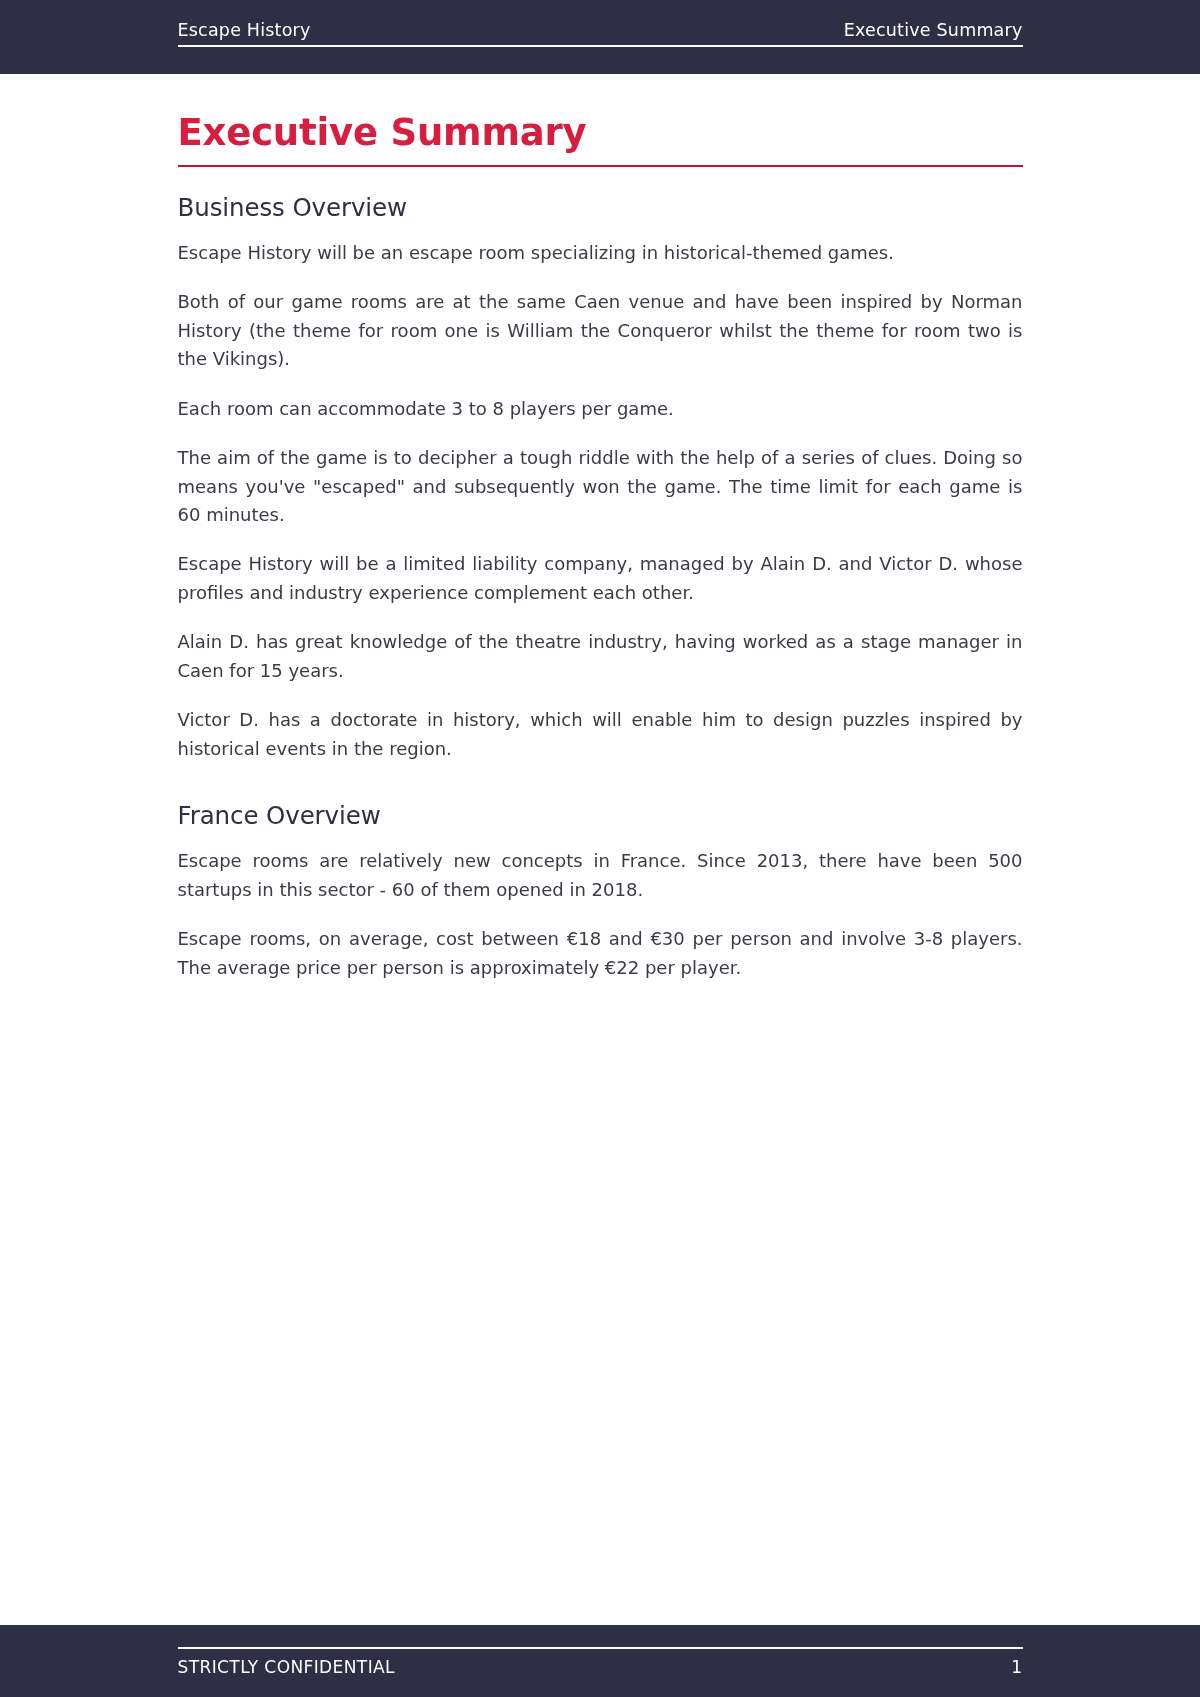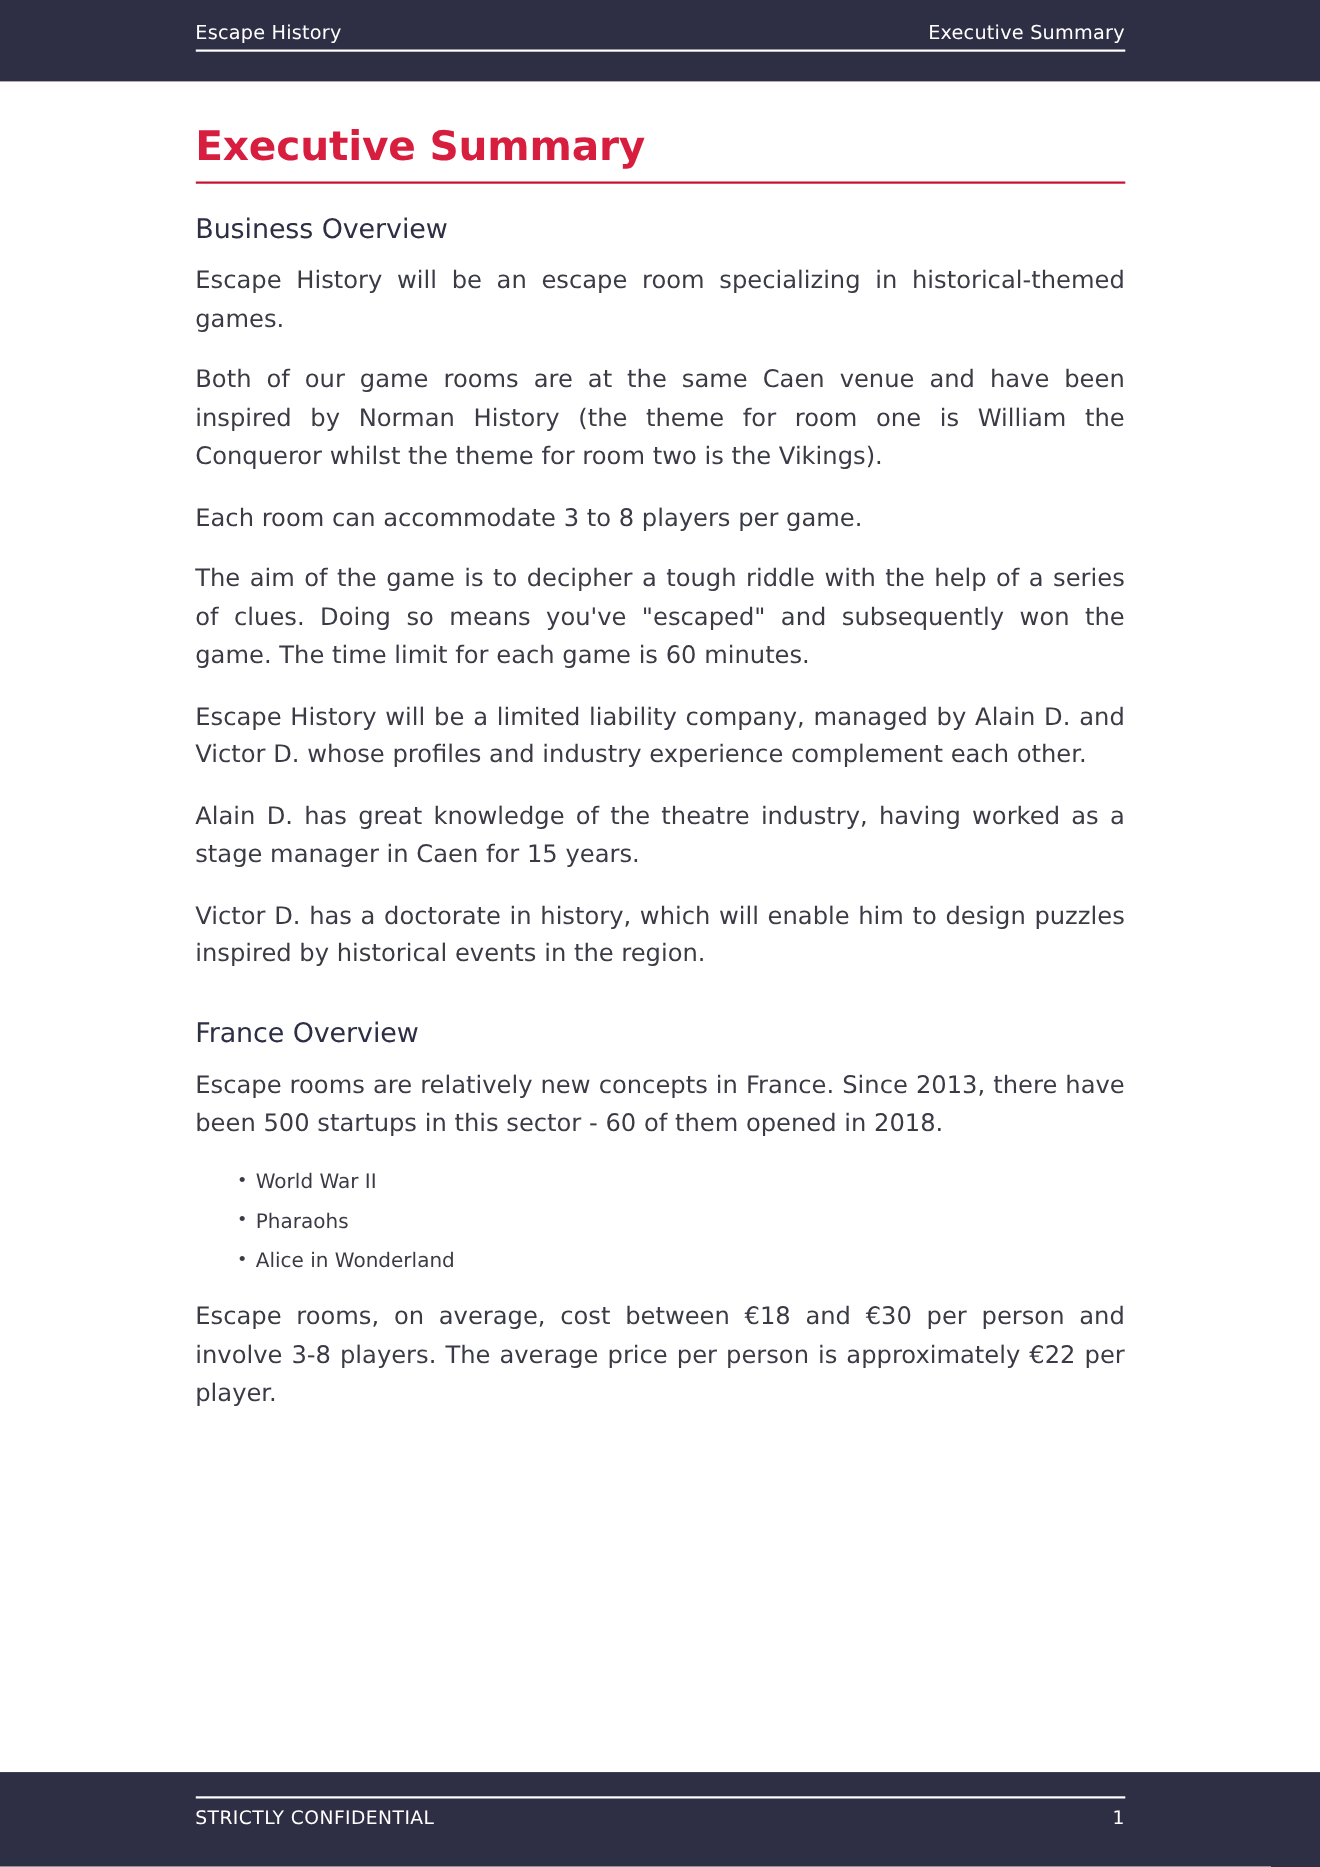--- a/index.html
+++ b/index.html
@@ -77,21 +77,21 @@
     color: #2e2e45;
     letter-spacing: -0.1px;
     line-height: 1.2;
   }
   h2.section-heading.spaced-top {
     margin-top: 38px;
   }
 
   p.body-text {
     margin: 0 0 21px 0;
-    font-size: 22px;
+    font-size: 18px;
     line-height: 1.58;
     color: #3b3b46;
     text-align: justify;
   }
   p.body-text:last-child {
     margin-bottom: 0;
   }
 
   ul.theme-list {
     margin: 2px 0 20px 0;
@@ -111,21 +111,21 @@
     position: absolute;
     left: 0;
     top: -1px;
     color: #3b3b46;
     font-size: 16px;
   }
 
   
   .page-footer {
     flex: 0 0 auto;
-    height: 86px;
+    height: 72px;
     background: #2e2e45;
     display: flex;
     align-items: flex-start;
     justify-content: center;
   }
   .footer-inner {
     width: 845px;
     margin-top: 22px;
     display: flex;
     align-items: baseline;
@@ -164,25 +164,20 @@
       <p class="body-text">Each room can accommodate 3 to 8 players per game.</p>
       <p class="body-text">The aim of the game is to decipher a tough riddle with the help of a series of clues. Doing so means you've "escaped" and subsequently won the game. The time limit for each game is 60 minutes.</p>
       <p class="body-text">Escape History will be a limited liability company, managed by Alain D. and Victor D. whose profiles and industry experience complement each other.</p>
       <p class="body-text">Alain D. has great knowledge of the theatre industry, having worked as a stage manager in Caen for 15 years.</p>
       <p class="body-text">Victor D. has a doctorate in history, which will enable him to design puzzles inspired by historical events in the region.</p>
 
       <h2 class="section-heading spaced-top">France Overview</h2>
 
       <p class="body-text">Escape rooms are relatively new concepts in France. Since 2013, there have been 500 startups in this sector - 60 of them opened in 2018.</p>
 
-      <ul class="theme-list">
-        <li>World War II</li>
-        <li>Pharaohs</li>
-        <li>Alice in Wonderland</li>
-      </ul>
 
       <p class="body-text">Escape rooms, on average, cost between €18 and €30 per person and involve 3-8 players. The average price per person is approximately €22 per player.</p>
 
     </div>
   </div>
 
   <div class="page-footer">
     <div class="footer-inner">
       <span class="footer-left">STRICTLY CONFIDENTIAL</span>
       <span class="footer-right">1</span>

